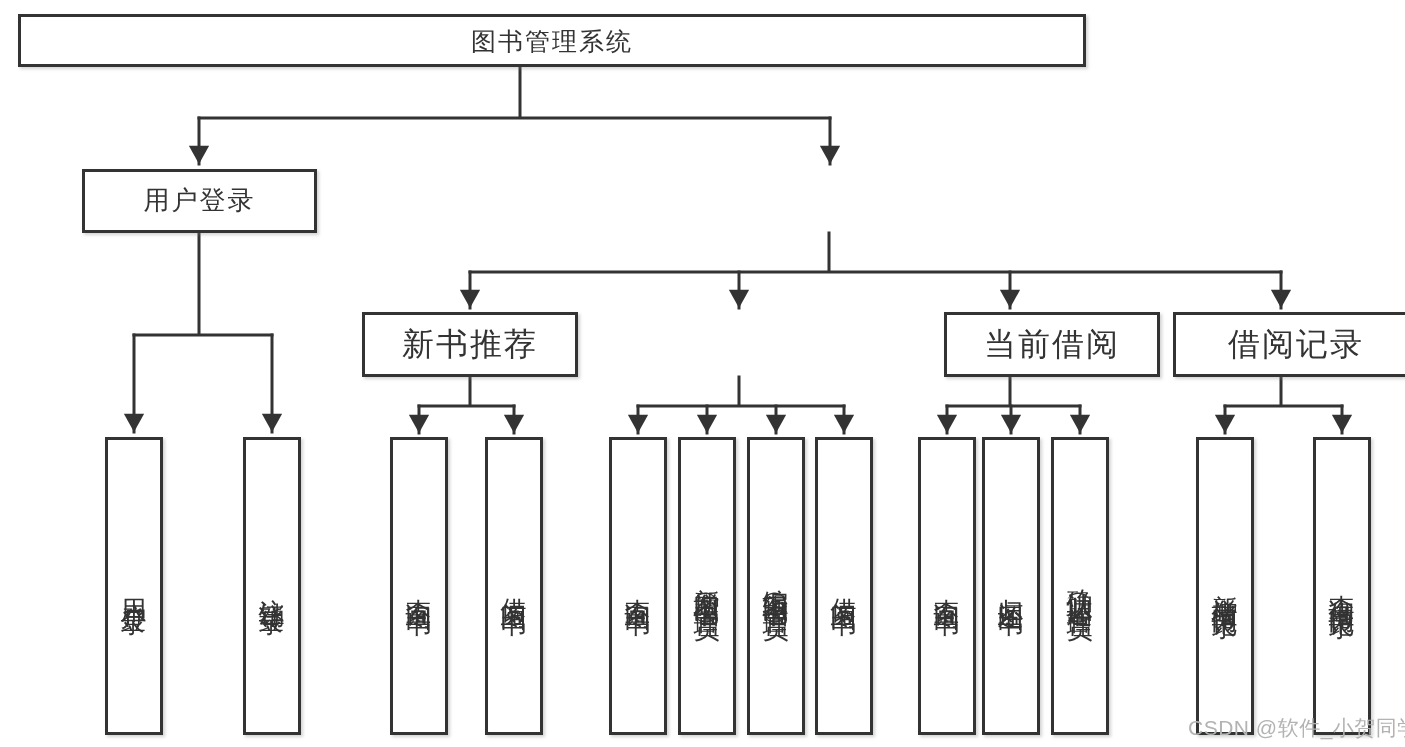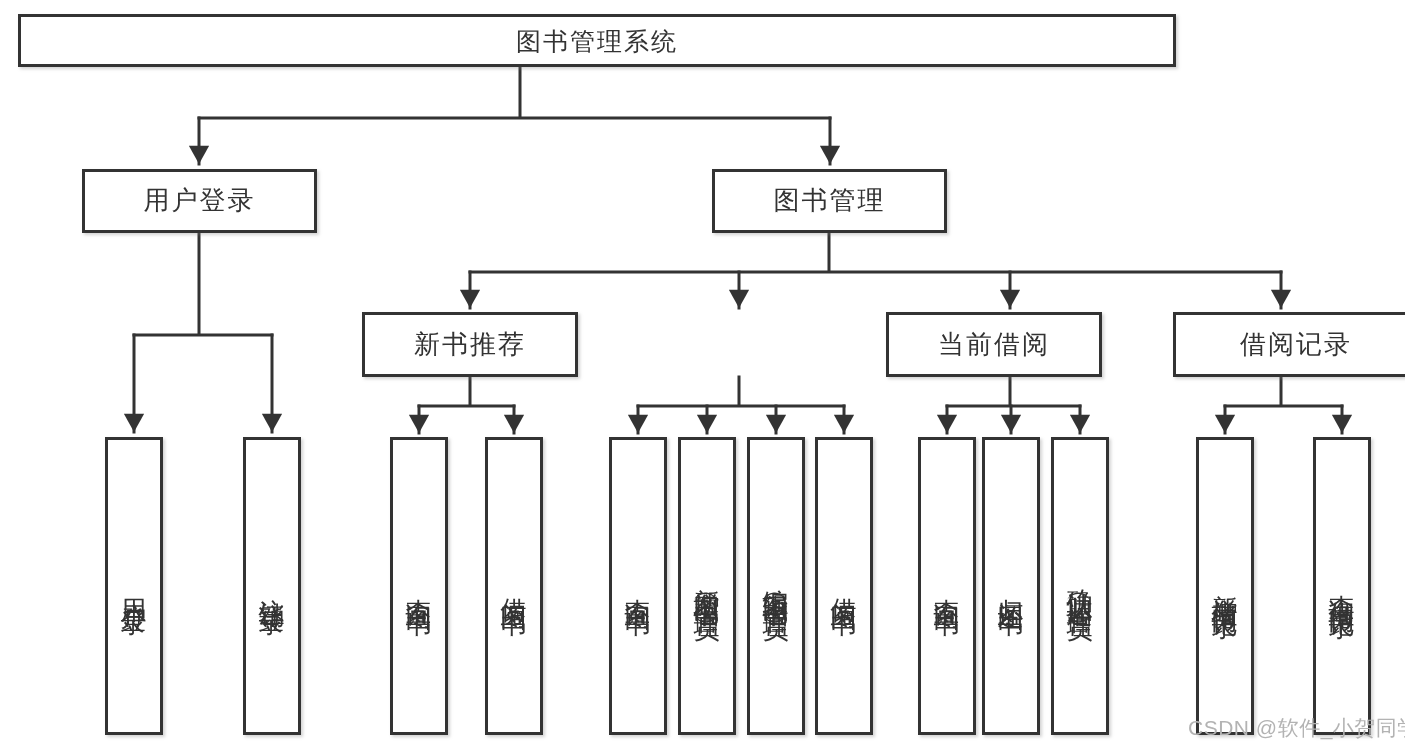--- a/index.html
+++ b/index.html
@@ -34,23 +34,23 @@
     display: flex;
     align-items: center;
     justify-content: center;
     font-size: 25px;
     letter-spacing: 2px;
     z-index: 2;
     box-shadow: 2px 2px 3px rgba(130,130,130,0.35);
     text-align: center;
     line-height: 1.2;
   }
-  .box.root   { left: 18px;  top: 14px;  width: 1158px; height: 53px; }
+  .box.root   { left: 18px;  top: 14px;  width: 1068px; height: 53px; }
   .box.lvl2   { top: 169px;  width: 235px; height: 64px; font-size: 26px; }
-  .box.lvl3   { top: 312px;  width: 216px; height: 65px; font-size: 26px; }
+  .box.lvl3   { top: 312px;  width: 216px; height: 65px; font-size: 32px; }
   .box.leaf {
     top: 437px;
     width: 58px;
     height: 298px;
     writing-mode: vertical-rl;
     font-size: 26px;
     letter-spacing: 4px;
     line-height: 1;
   }
   .watermark {
@@ -108,24 +108,23 @@
 
       <path d="M1281,377 V406 M1225,406 H1342"></path>
       <line x1="1225" y1="406" x2="1225" y2="433" marker-end="url(#ah)"></line>
       <line x1="1342" y1="406" x2="1342" y2="433" marker-end="url(#ah)"></line>
     </g>
   </svg>
 
   <div class="box root">图书管理系统</div>
 
   <div class="box lvl2" style="left:82px;">用户登录</div>
-  <div class="box lvl2" style="left:712px;">图书管理</div>
 
   <div class="box lvl3" style="left:362px;">新书推荐</div>
-  <div class="box lvl3" style="left:886px;">当前借阅</div>
+  <div class="box lvl3" style="left:944px;">当前借阅</div>
   <div class="box lvl3" style="left:1173px;width:246px;">借阅记录</div>
 
   <div class="box leaf" style="left:105px;">用户登录</div>
   <div class="box leaf" style="left:243px;">注销登录</div>
 
   <div class="box leaf" style="left:390px;">查询图书</div>
   <div class="box leaf" style="left:485px;">借阅图书</div>
 
   <div class="box leaf" style="left:609px;">查询图书</div>
   <div class="box leaf" style="left:678px;">新增图书（管理员）</div>

